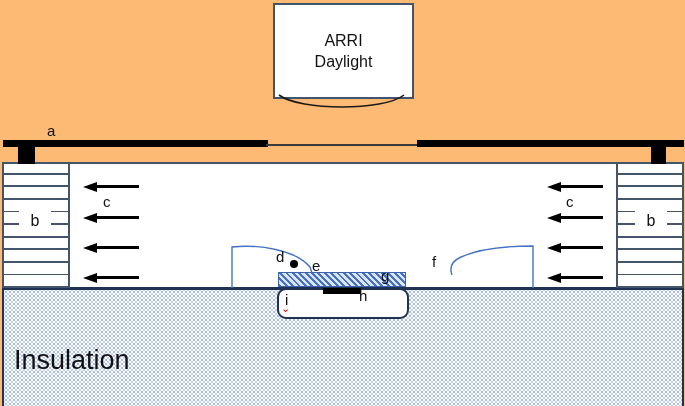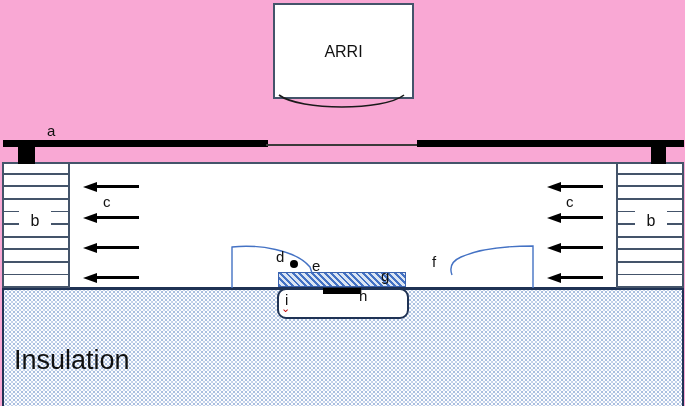--- a/index.html
+++ b/index.html
@@ -1,19 +1,19 @@
 <!DOCTYPE html>
 <html><head>
 <meta charset="utf-8">
 <style>
   html,body{margin:0;padding:0;background:#ffffff;}
   .stage{
     position:relative;width:685px;height:406px;overflow:hidden;
     font-family:"Liberation Sans","DejaVu Sans",sans-serif;
-    color:#111;background:#f9a8d4;
+    color:#111;background:#fdba74;
   }
   .abs{position:absolute;}
   .lbl{
     position:absolute;font-size:15px;line-height:15px;color:#111;
     white-space:nowrap;z-index:40;
   }
   
   .lamp-box{
     left:273px;top:3px;width:137px;height:92px;
     border:2px solid #44546A;background:#fff;
@@ -89,20 +89,21 @@
     position:absolute;left:10px;top:55px;font-size:27px;color:#111;z-index:7;
   }
 </style>
 </head>
 <body>
 
 <div class="stage">
 
   <div class="abs lamp-box">
     <div>ARRI</div>
+    <div>Daylight</div>
   </div>
 
   <div class="abs bar-left"></div>
   <div class="abs bar-thin"></div>
   <div class="abs bar-right"></div>
   <div class="abs clamp-left"></div>
   <div class="abs clamp-right"></div>
   <div class="lbl" style="left:47px;top:123px;">a</div>
 
   <div class="abs tunnel"></div>

